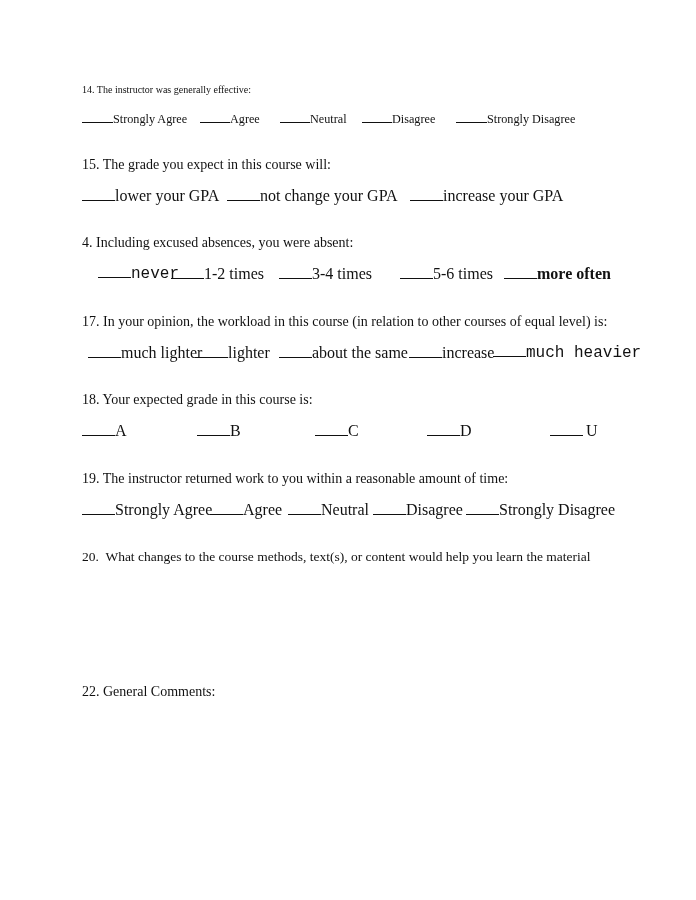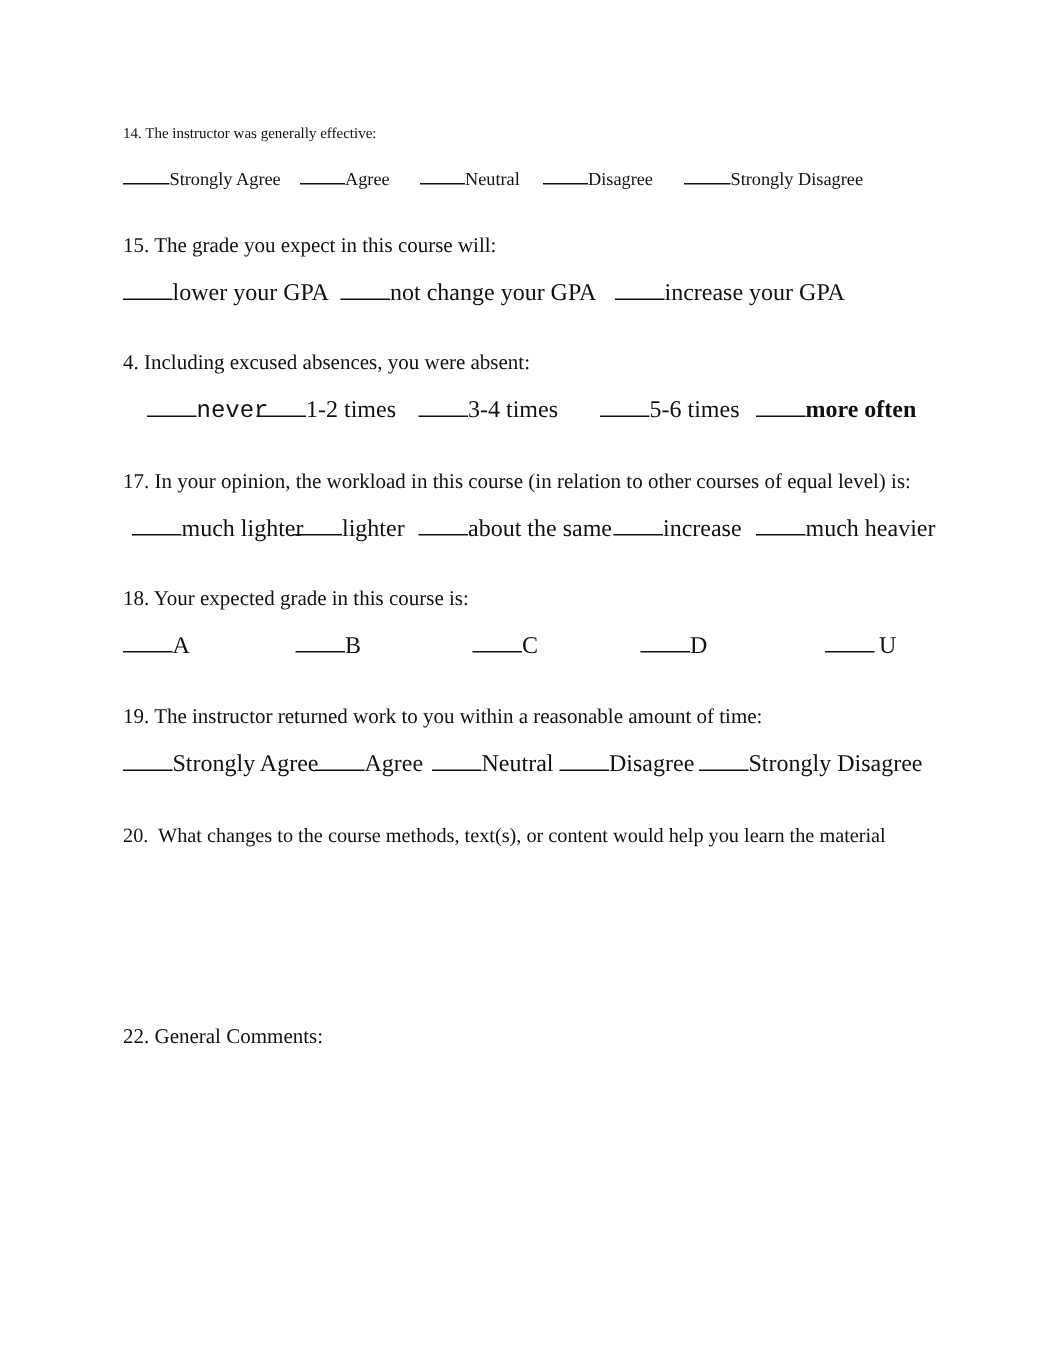--- a/index.html
+++ b/index.html
@@ -119,21 +119,21 @@
   </div>
   <div class="opt" style="left:195px;top:345px;">
     <span class="blank" style="width:33px"></span><span>lighter</span>
   </div>
   <div class="opt" style="left:279px;top:345px;">
     <span class="blank" style="width:33px"></span><span>about the same</span>
   </div>
   <div class="opt" style="left:409px;top:345px;">
     <span class="blank" style="width:33px"></span><span>increase</span>
   </div>
-  <div class="opt" style="left:504px;top:345px;">
+  <div class="opt" style="left:493px;top:345px;font-family:Liberation Mono, monospace;">
     <span class="blank" style="width:33px"></span><span>much heavier</span>
   </div>
 </div>
 
 <div class="q" style="top:392px;">
   <span>18.</span>
   <span>Your expected grade in this course is:</span>
 </div>
 <div>
   <div class="opt" style="left:82px;top:423px;">

